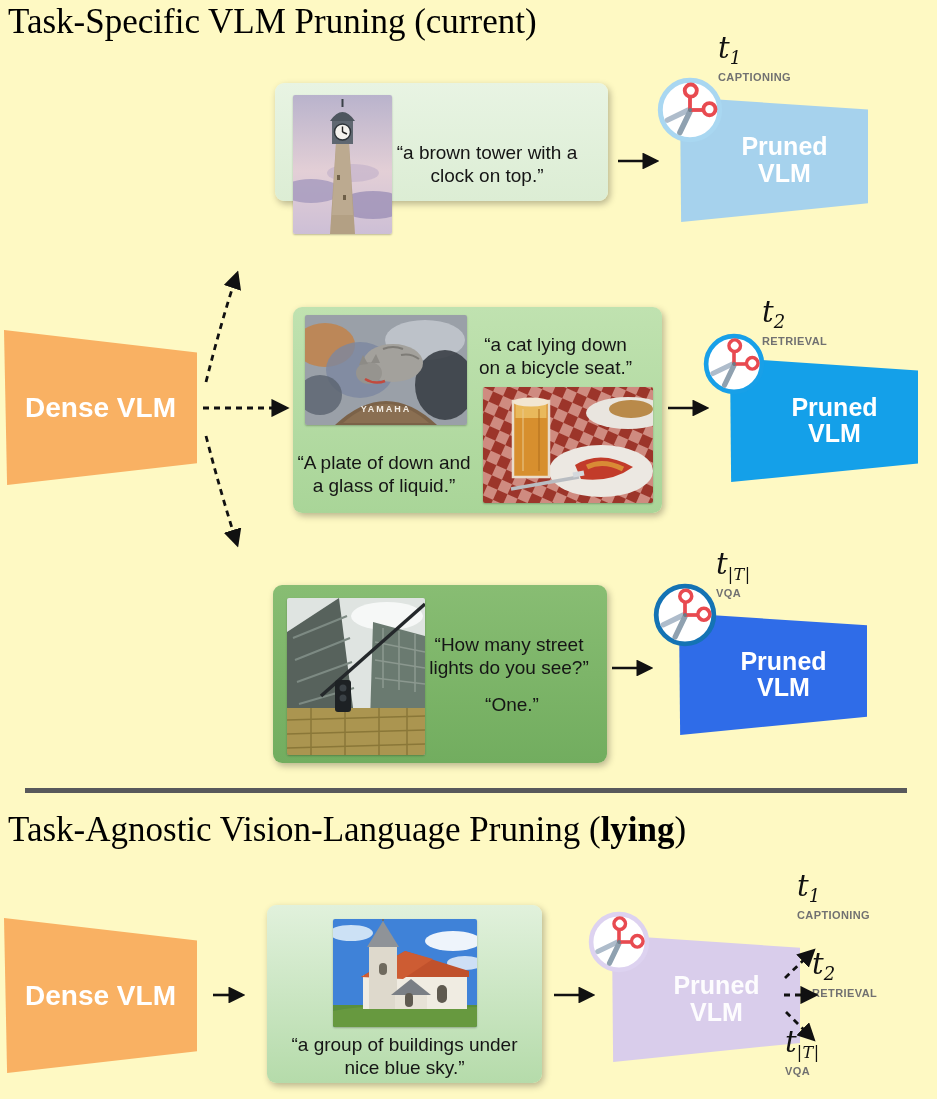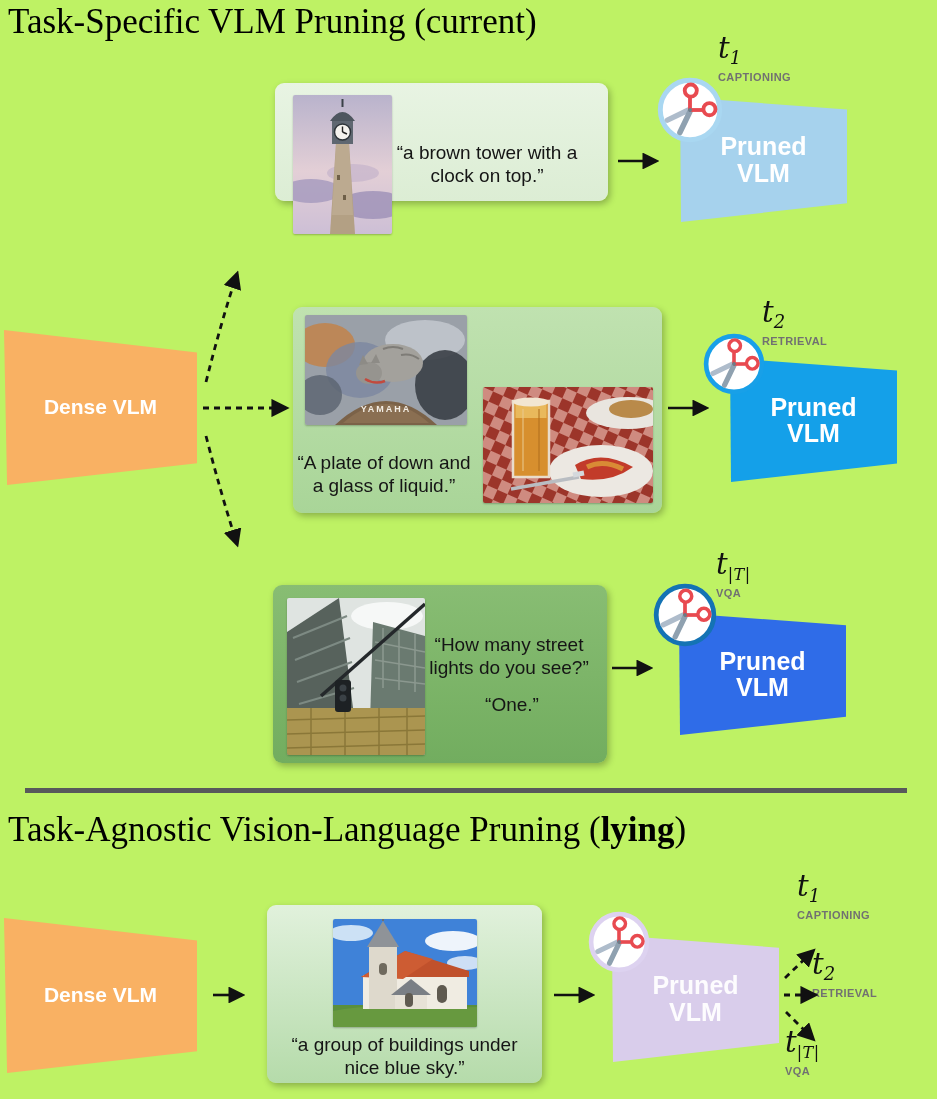--- a/index.html
+++ b/index.html
@@ -1,27 +1,27 @@
 <!DOCTYPE html>
 <html><head>
 <meta charset="utf-8">
 <style>
   html,body{margin:0;padding:0;background:#fff;}
-  .canvas{position:relative;width:937px;height:1099px;background:#bef264;overflow:hidden;
+  .canvas{position:relative;width:937px;height:1099px;background:#fef9c3;overflow:hidden;
           font-family:"Liberation Sans", sans-serif;}
   .arrow-layer{position:absolute;left:0;top:0;width:937px;height:1099px;pointer-events:none;z-index:3;}
   .sec-title{position:absolute;font-family:"Liberation Serif","DejaVu Serif",serif;
              font-size:35px;color:#000;white-space:nowrap;z-index:2;}
   .sec-title b{font-weight:700;}
   .trap{position:absolute;display:flex;align-items:center;justify-content:center;
         filter:drop-shadow(2px 3px 3px rgba(0,0,0,0.28));z-index:2;}
   .trap .lbl{color:#fff;font-weight:700;text-align:center;line-height:1.06;}
   .dense{clip-path:polygon(0% 0%, 100% 14.5%, 100% 86%, 1.6% 100%);background:#F9B163;width:193px;height:155px;}
-  .dense .lbl{font-size:21px;}
-  .pruned{clip-path:polygon(0% 0%, 100% 10%, 100% 85%, 0.6% 100%);width:167px;}
+  .dense .lbl{font-size:28px;}
+  .pruned{clip-path:polygon(0% 0%, 100% 10%, 100% 85%, 0.6% 100%);width:167px;padding-left:21px;}
   .pruned .lbl{font-size:25px;width:120px;}
   .gbox{position:absolute;border-radius:9px;box-shadow:2px 3px 7px rgba(0,0,0,0.28);z-index:2;}
   .photo{position:absolute;border-radius:2px;overflow:hidden;box-shadow:0 1px 2px rgba(0,0,0,0.25);}
   .cap{position:absolute;font-size:19px;line-height:1.22;color:#151515;text-align:center;}
   .scissors{position:absolute;z-index:4;}
   .task-label{position:absolute;text-align:left;z-index:2;}
   .tsym{font-family:"DejaVu Serif",serif;font-style:italic;font-size:29px;color:#111;line-height:1;}
   .tsym .sub{font-size:18px;vertical-align:-6px;letter-spacing:0.5px;}
   .tname{font-size:11px;font-weight:700;color:#717171;letter-spacing:0.4px;margin-top:4px;}
   .divider{position:absolute;background:#58595b;z-index:2;}
@@ -130,20 +130,21 @@
       <path d="M38 108 Q81 70 124 108 Z" fill="#8a6f52"></path>
       <text x="81" y="97" text-anchor="middle" font-size="9" font-weight="bold" letter-spacing="2" fill="#f3ede4" font-family="Liberation Sans, sans-serif">YAMAHA</text>
       <ellipse cx="88" cy="48" rx="30" ry="19" fill="#a3a19c"></ellipse>
       <ellipse cx="64" cy="58" rx="13" ry="11" fill="#96948f"></ellipse>
       <polygon points="54,50 58,40 63,49" fill="#8d8b86"></polygon>
       <polygon points="66,48 71,39 75,48" fill="#8d8b86"></polygon>
       <path d="M60 64 Q70 70 80 66" stroke="#c24a3e" stroke-width="2.5" fill="none"></path>
       <path d="M78 34 Q88 30 98 34" stroke="#7e7c77" stroke-width="2" fill="none"></path>
       <path d="M96 40 Q106 38 114 44" stroke="#7e7c77" stroke-width="2" fill="none"></path>
     </svg>
+    <div class="cap" style="left:180px;top:26px;width:165px;">“a cat lying down on a bicycle seat.”</div>
     <div class="cap" style="left:2px;top:144px;width:178px;">“A plate of down and a glass of liquid.”</div>
     <svg class="photo" style="left:190px;top:80px;" width="170" height="116" viewBox="0 0 170 116">
       <defs>
         <pattern id="check" width="22" height="22" patternUnits="userSpaceOnUse" patternTransform="rotate(24)">
           <rect width="22" height="22" fill="#9c352a"></rect>
           <rect width="11" height="11" fill="#cf8b80"></rect>
           <rect x="11" y="11" width="11" height="11" fill="#cf8b80"></rect>
         </pattern>
       </defs>
       <rect width="170" height="116" fill="url(#check)"></rect>

